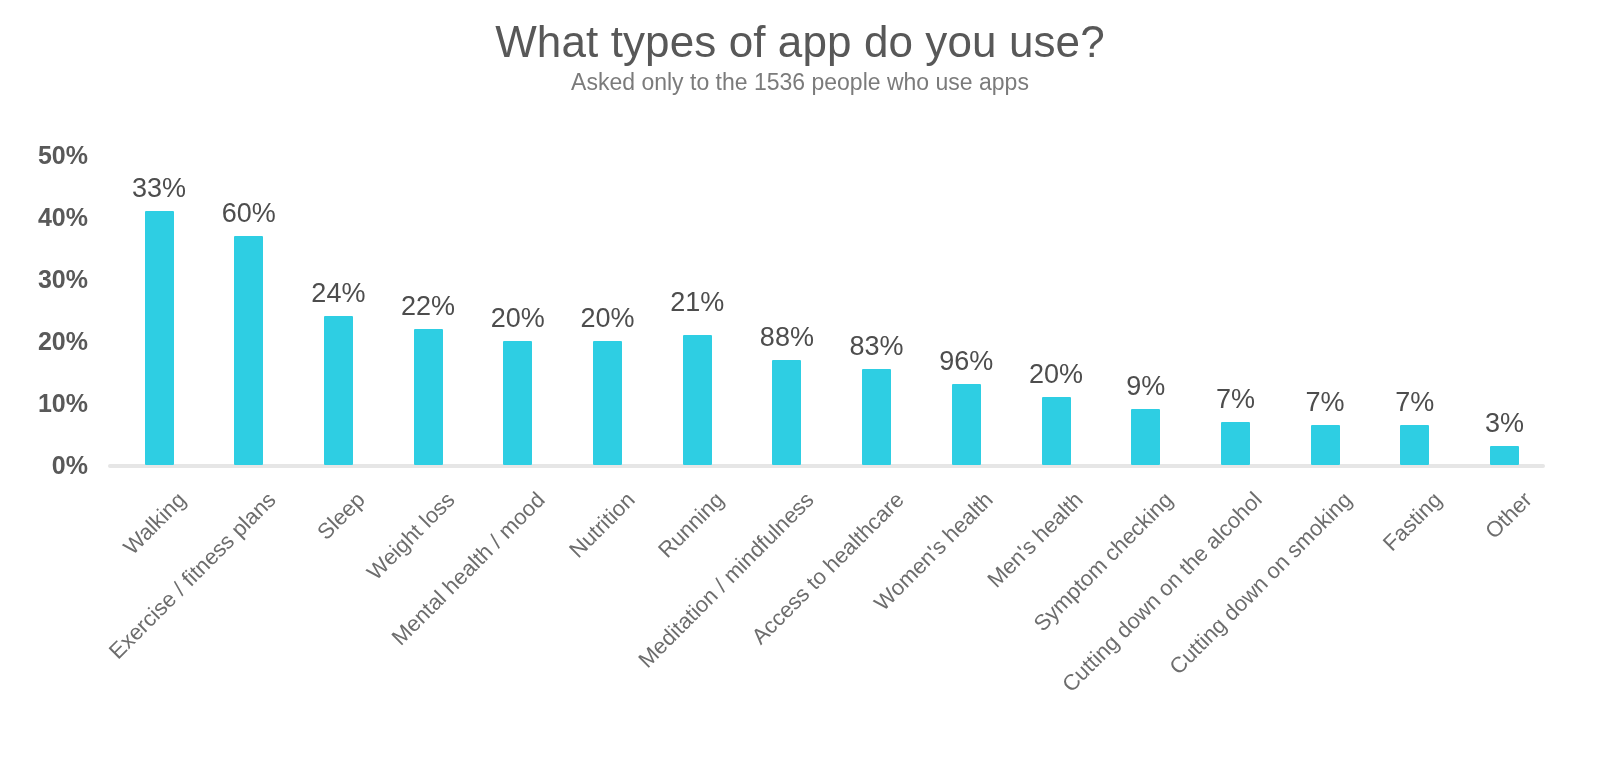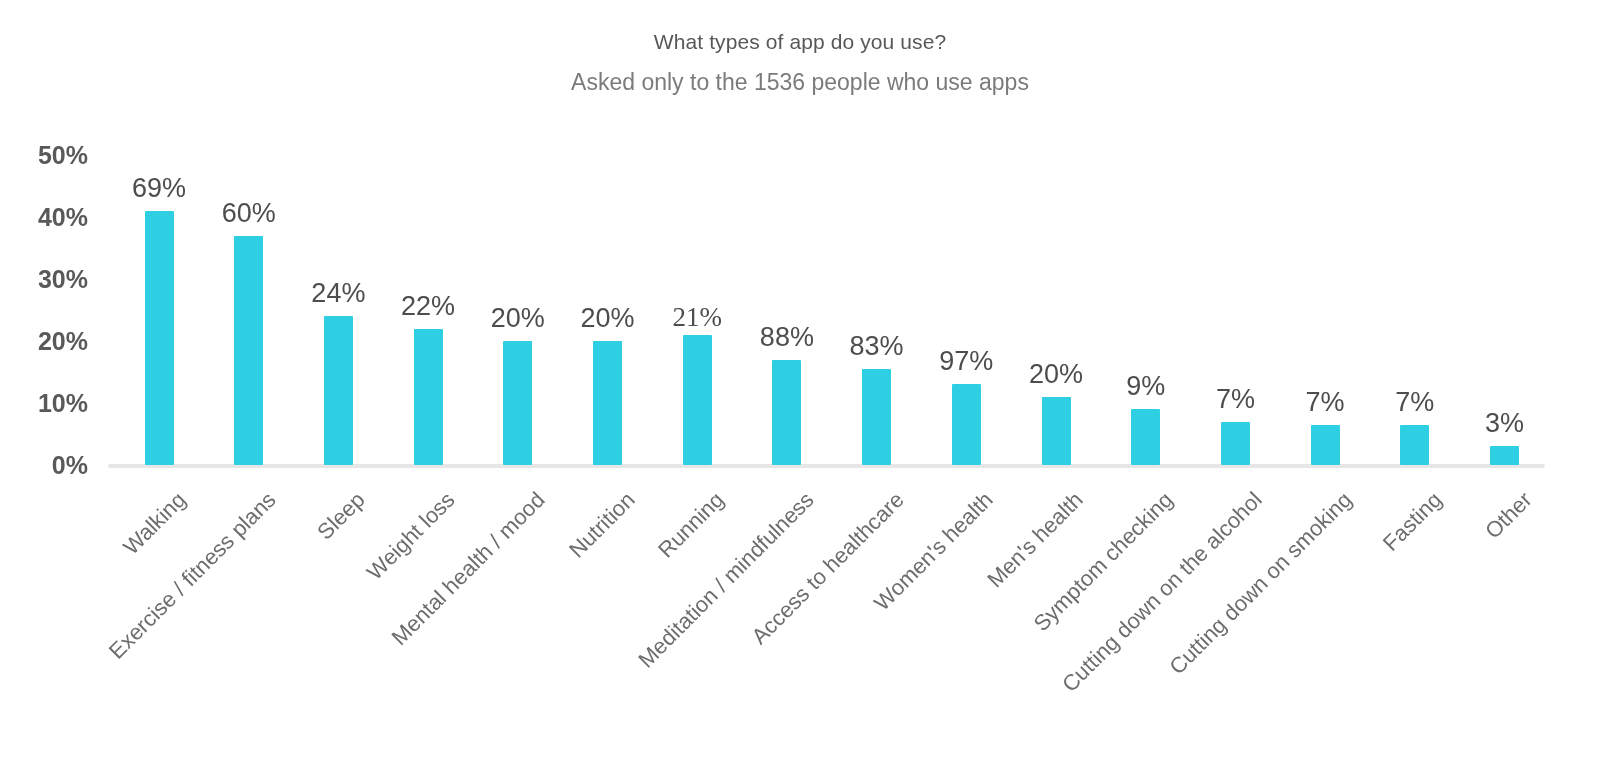--- a/index.html
+++ b/index.html
@@ -24,21 +24,21 @@
 
   
   #title-block {
     position: absolute;
     top: 22px;
     left: 0;
     width: 1600px;
     text-align: center;
   }
   #chart-title {
-    font-size: 21px;
+    font-size: 44px;
     color: #585858;
     font-weight: 400;
     letter-spacing: 0.1px;
     line-height: 40px;
   }
   #chart-subtitle {
     font-size: 23px;
     color: #7b7b7b;
     font-weight: 400;
     line-height: 32px;
@@ -138,30 +138,30 @@
         <div class="bar" style="left: 862.1px; height: 96.1px; background: rgb(46, 206, 227);"></div>
         <div class="bar" style="left: 951.8px; height: 80.6px; background: rgb(46, 206, 227);"></div>
         <div class="bar" style="left: 1041.5px; height: 68.2px; background: rgb(46, 206, 227);"></div>
         <div class="bar" style="left: 1131.2px; height: 55.8px; background: rgb(46, 206, 227);"></div>
         <div class="bar" style="left: 1220.9px; height: 43.4px; background: rgb(46, 206, 227);"></div>
         <div class="bar" style="left: 1310.6px; height: 39.68px; background: rgb(46, 206, 227);"></div>
         <div class="bar" style="left: 1400.3px; height: 39.68px; background: rgb(46, 206, 227);"></div>
         <div class="bar" style="left: 1490px; height: 18.6px; background: rgb(46, 206, 227);"></div>
       </div>
     <div id="values-layer">
-        <div class="bar-value" style="left: 159px; top: 172.8px;">69%</div>
+        <div class="bar-value" style="left: 159px; top: 172.8px;">33%</div>
         <div class="bar-value" style="left: 248.7px; top: 197.6px;">60%</div>
         <div class="bar-value" style="left: 338.4px; top: 278.2px; text-align: right;">24%</div>
         <div class="bar-value" style="left: 428.1px; top: 290.6px;">22%</div>
         <div class="bar-value" style="left: 517.8px; top: 303px;">20%</div>
         <div class="bar-value" style="left: 607.5px; top: 303px;">20%</div>
-        <div class="bar-value" style="left: 697.2px; top: 302px; font-family: Liberation Serif, serif;">21%</div>
+        <div class="bar-value" style="left: 697.2px; top: 287px;">21%</div>
         <div class="bar-value" style="left: 786.9px; top: 321.6px;">88%</div>
         <div class="bar-value" style="left: 876.6px; top: 330.9px;">83%</div>
-        <div class="bar-value" style="left: 966.3px; top: 346.4px;">97%</div>
+        <div class="bar-value" style="left: 966.3px; top: 346.4px;">96%</div>
         <div class="bar-value" style="left: 1056px; top: 358.8px;">20%</div>
         <div class="bar-value" style="left: 1145.7px; top: 371.2px;">9%</div>
         <div class="bar-value" style="left: 1235.4px; top: 383.6px;">7%</div>
         <div class="bar-value" style="left: 1325.1px; top: 387.32px;">7%</div>
         <div class="bar-value" style="left: 1414.8px; top: 387.32px;">7%</div>
         <div class="bar-value" style="left: 1504.5px; top: 408.4px;">3%</div>
       </div>
     <div id="categories-layer">
         <div class="cat-label" style="left: 173px; top: 487px; right: auto; transform-origin: left top; transform: rotate(-45deg) translateX(-100%);">Walking</div>
         <div class="cat-label" style="left: 262.7px; top: 487px; right: auto; transform-origin: left top; transform: rotate(-45deg) translateX(-100%);">Exercise / fitness plans</div>

